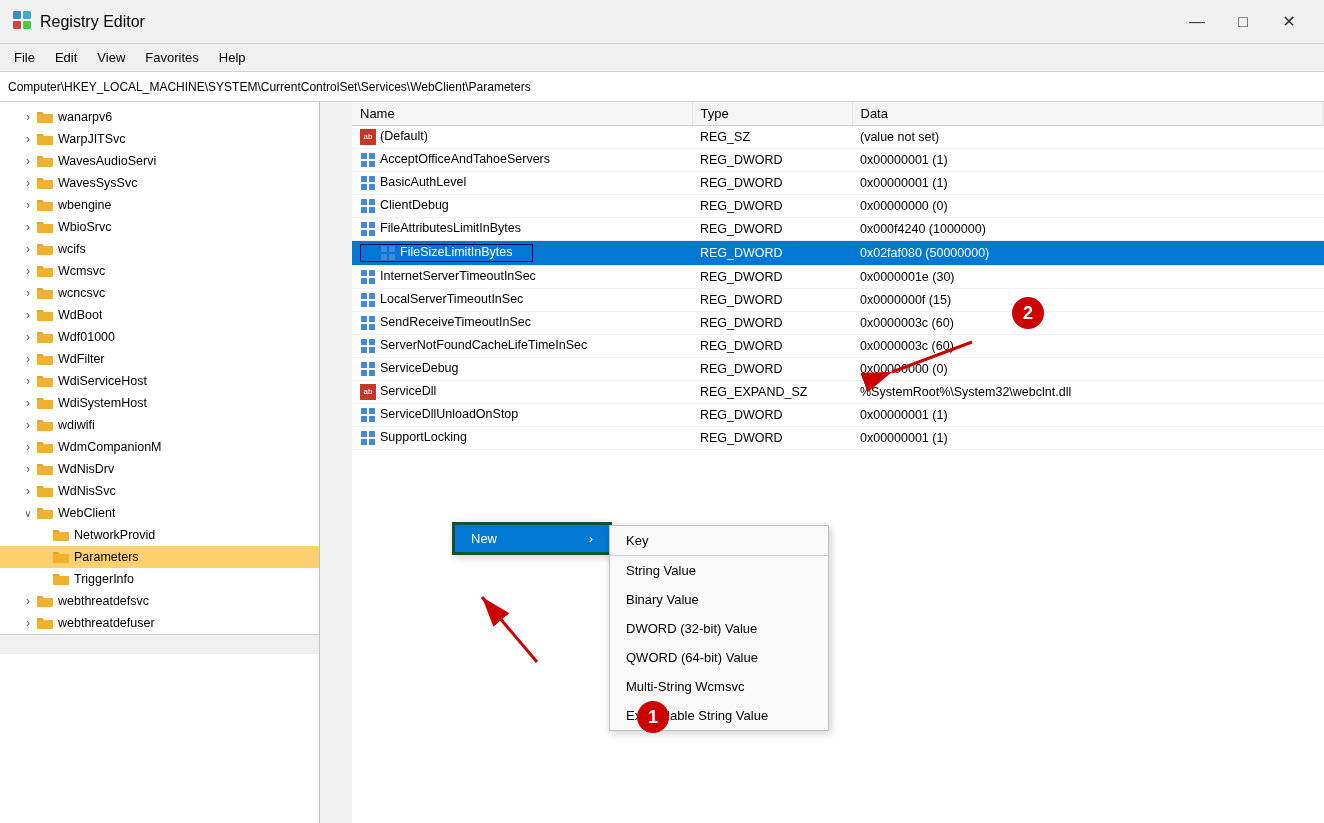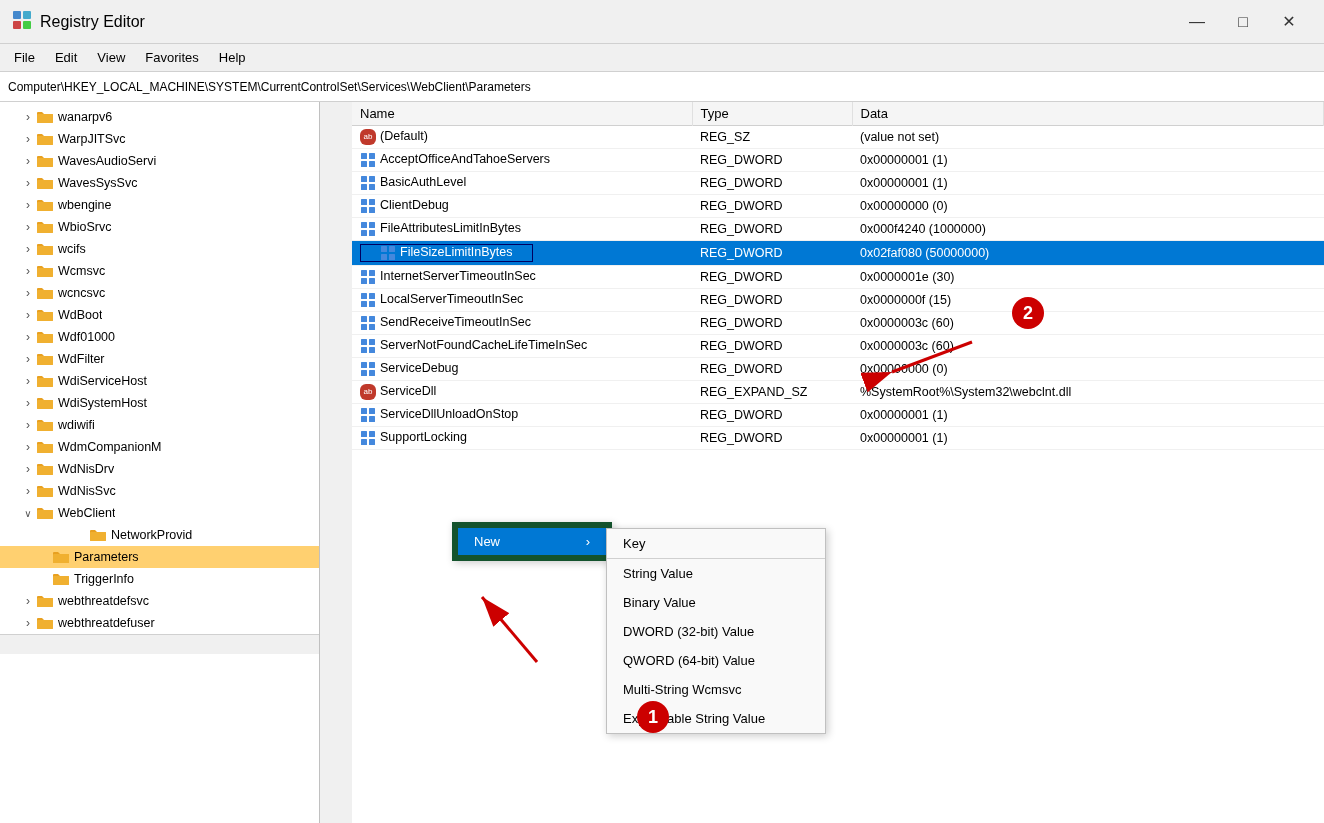--- a/index.html
+++ b/index.html
@@ -142,21 +142,21 @@
     
     .context-menu-area {
       position: absolute;
       top: 420px;
       left: 100px;
       z-index: 100;
     }
     
     .context-menu {
       background: #f9f9f9;
-      border: 6px solid #14532d;
+      border: 3px solid #14532d;
       box-shadow: 2px 2px 8px rgba(0,0,0,0.2);
       min-width: 160px;
     }
     .context-menu-item {
       padding: 6px 16px;
       cursor: pointer;
       display: flex;
       align-items: center;
       justify-content: space-between;
       font-size: 13px;
@@ -180,21 +180,21 @@
     .submenu-item.sep { border-top: 1px solid #d0d0d0; }
 
     
     ::-webkit-scrollbar { width: 8px; height: 8px; }
     ::-webkit-scrollbar-track { background: #f0f0f0; }
     ::-webkit-scrollbar-thumb { background: #b0b0b0; border-radius: 4px; }
     .reg-icon-ab {
       display: inline-block;
       width: 16px; height: 16px;
       background: #C0392B;
-      border-radius: 6px;
+      border-radius: 0;
       margin-right: 4px;
       vertical-align: middle;
       font-size: 8px;
       color: white;
       text-align: center;
       line-height: 16px;
     }
 
     .circle-badge {
       width: 32px; height: 32px;
@@ -430,21 +430,21 @@
         <div class="tree-item" style="padding-left: 20px;">
           <span class="expand-btn" style="font-size: 10px;">∨</span>
           <span style="display: inline-flex; align-items: center; margin-right: 4px;">
             <svg width="18" height="14" viewBox="0 0 18 14">
     <path d="M1 3 Q1 2 2 2 L6 2 L8 4 L16 4 Q17 4 17 5 L17 12 Q17 13 16 13 L2 13 Q1 13 1 12 Z" fill="#E8A020"></path>
     <rect x="1" y="4" width="16" height="9" rx="1" fill="#F0B030"></rect>
   </svg>
           </span>
           <span class="tree-label">WebClient</span>
         </div>
-        <div class="tree-item" style="padding-left: 36px; margin-left: 37px;">
+        <div class="tree-item" style="padding-left: 36px;">
           <span class="expand-btn"></span>
           <span style="display: inline-flex; align-items: center; margin-right: 4px;">
             <svg width="18" height="14" viewBox="0 0 18 14">
     <path d="M1 3 Q1 2 2 2 L6 2 L8 4 L16 4 Q17 4 17 5 L17 12 Q17 13 16 13 L2 13 Q1 13 1 12 Z" fill="#E8A020"></path>
     <rect x="1" y="4" width="16" height="9" rx="1" fill="#F0B030"></rect>
   </svg>
           </span>
           <span class="tree-label">NetworkProvid</span>
         </div>
         <div class="tree-item selected" style="padding-left: 36px; background: rgb(255, 208, 112); color: rgb(0, 0, 0);">

